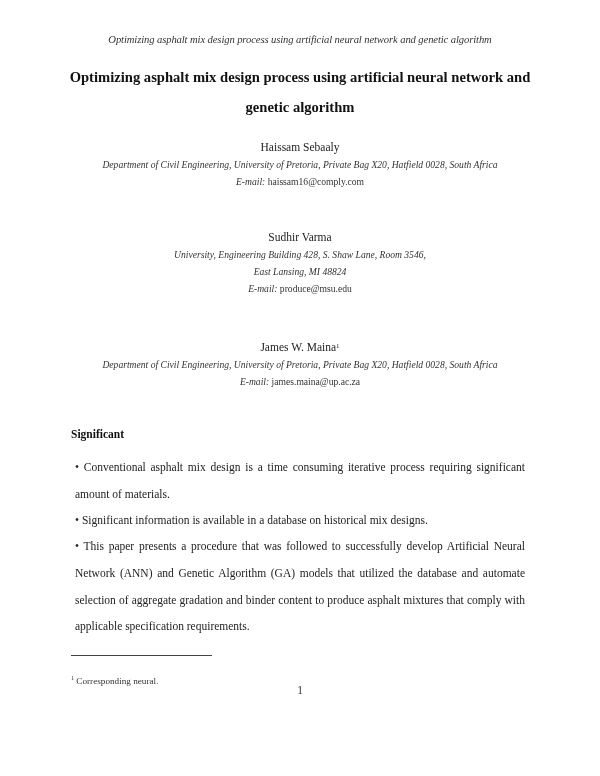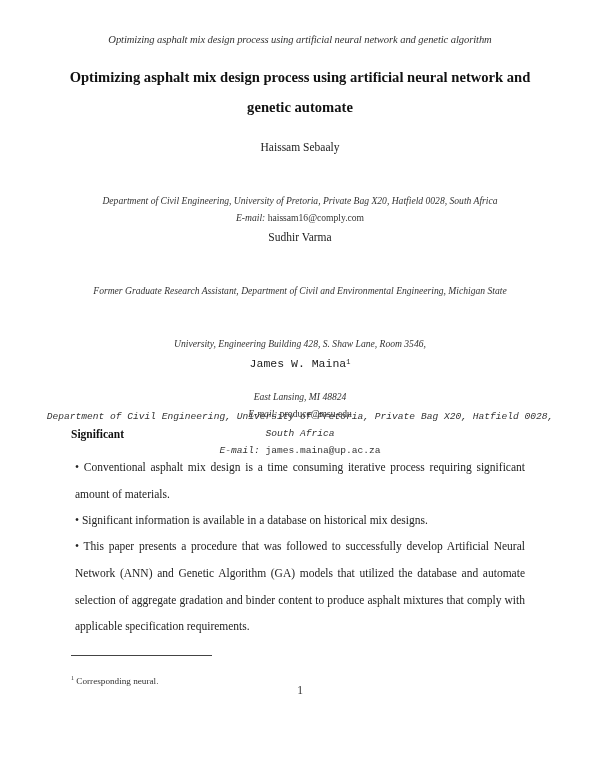--- a/index.html
+++ b/index.html
@@ -49,31 +49,30 @@
     .author-name {
       font-size: 11.5px;
       color: #222;
       line-height: 17px;
     }
     .affil {
       font-style: italic;
       font-size: 9.6px;
       color: #333;
       line-height: 17px;
-      margin-top: 36px;
     }
     .email {
       font-size: 9.6px;
       color: #333;
       line-height: 17px;
     }
     .email .email-label { font-style: italic; }
     .author-1 { top: 139px; }
     .author-2 { top: 229px; }
-    .author-3 { top: 355px; font-family: Liberation Mono, monospace; }
+    .author-3 { top: 339px; }
     sup { font-size: 7px; vertical-align: top; position: relative; top: -1px; }
 
     .highlights-heading {
       position: absolute;
       left: 71px; top: 428px;
       font-weight: bold;
       font-size: 11.5px;
       color: #111;
     }
     .body-text {
@@ -112,35 +111,34 @@
   </style>
 </head>
 <body>
 
 <div class="page">
 
   <div class="running-header">Optimizing asphalt mix design process using artificial neural network and genetic algorithm</div>
 
   <div class="title">
     <div>Optimizing asphalt mix design process using artificial neural network and</div>
-    <div>genetic automate</div>
+    <div>genetic algorithm</div>
   </div>
 
   <div class="author-block author-1">
     <div class="author-name"><span>Haissam Sebaaly</span></div>
     <div class="affil">Department of Civil Engineering, University of Pretoria, Private Bag X20, Hatfield 0028, South Africa</div>
     <div class="email">
       <span class="email-label">E-mail:</span>
       <span>haissam16@comply.com</span>
     </div>
   </div>
 
   <div class="author-block author-2">
     <div class="author-name"><span>Sudhir Varma</span></div>
-    <div class="affil">Former Graduate Research Assistant, Department of Civil and Environmental Engineering, Michigan State</div>
     <div class="affil">University, Engineering Building 428, S. Shaw Lane, Room 3546,</div>
     <div class="affil">East Lansing, MI 48824</div>
     <div class="email">
       <span class="email-label">E-mail:</span>
       <span>produce@msu.edu</span>
     </div>
   </div>
 
   <div class="author-block author-3">
     <div class="author-name"><span>James W. Maina</span><sup>1</sup></div>

